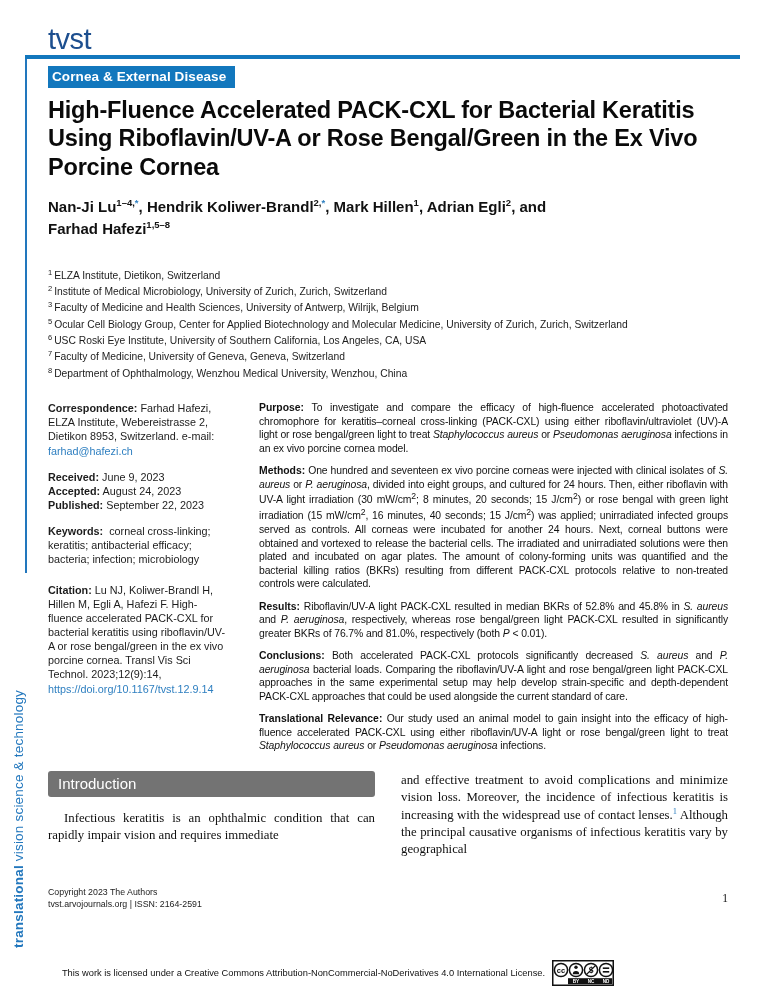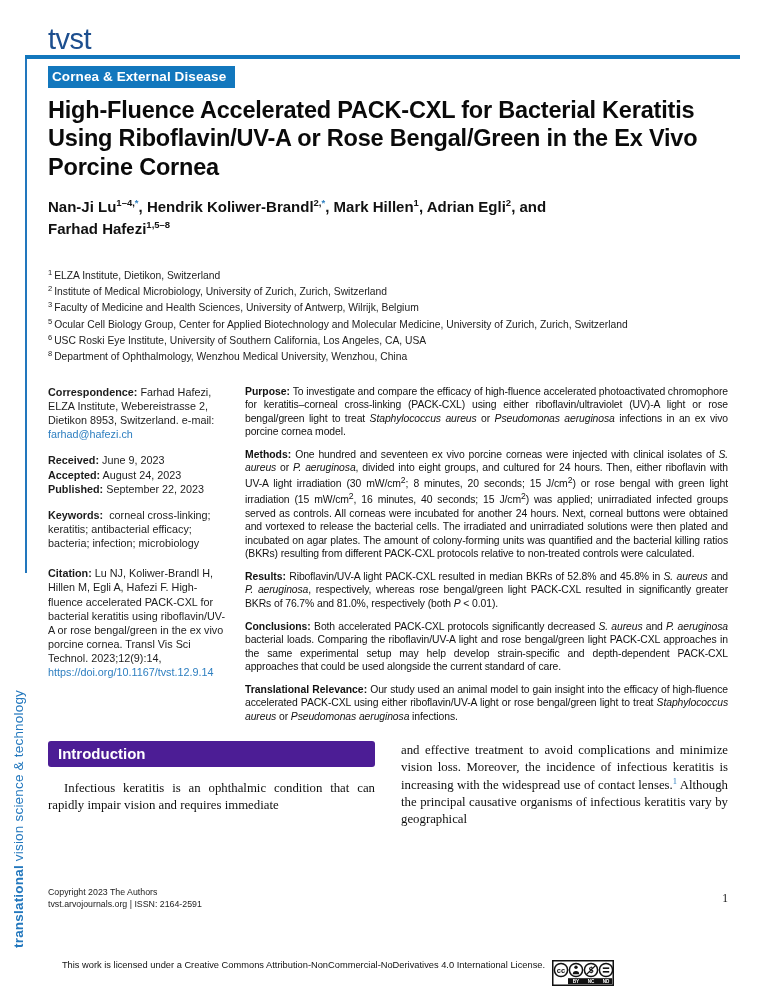--- a/index.html
+++ b/index.html
@@ -21,45 +21,45 @@
   .badge{display:inline-block;margin-top:11px;background:#1277bd;color:#fff;font-weight:bold;
          font-size:13.5px;padding:3px 9px 4px 4px;letter-spacing:.1px;}
   .title{margin-top:8px;font-size:23.5px;font-weight:bold;color:#0a0a0a;line-height:1.21;letter-spacing:-.2px;}
   .authors{margin-top:15px;font-size:15px;font-weight:bold;color:#111;line-height:1.45;}
   .authors sup{font-size:9.5px;}
   .star{color:#2e7fc0;}
 
   .affils{margin-top:28px;font-size:10.3px;line-height:1.45;color:#1c1c1c;}
   .affil sup{font-size:7.5px;margin-right:2px;}
 
-  .grid{margin-top:19px;display:flex;gap:0;}
+  .grid{margin-top:19px;display:flex;gap:14px;}
   .info-col{flex:0 0 180px;font-size:10.8px;line-height:1.31;color:#1c1c1c;}
   .info-col .block{margin-bottom:12px;}
   .link{color:#2e7fc0;}
   .abstract-col{flex:1;font-size:10.4px;line-height:1.3;letter-spacing:-.1px;text-align:justify;color:#111;margin-left:17px;}
   .abstract-col p{margin:0 0 9px 0;}
   .abstract-col b{letter-spacing:0;}
 
   .intro{margin-top:9px;display:flex;gap:26px;}
   .col{flex:1 1 0;min-width:0;}
-  .intro-bar{background:#4c1d95;color:#fff;font-weight:bold;font-size:15px;
+  .intro-bar{background:#737373;color:#fff;font-weight:normal;font-size:15px;
              padding:4px 10px 5px 10px;border-radius:3px;}
   .serif{font-family:"Liberation Serif",serif;font-size:12.8px;line-height:1.33;
          text-align:justify;color:#0f0f0f;}
   .col1-para{margin:13px 0 0 0;text-indent:16px;}
   .col2-para{margin:1px 0 0 0;}
   sup.ref{color:#2e7fc0;font-size:8.5px;}
 
   .footer{position:absolute;left:48px;top:886px;width:680px;display:flex;
           justify-content:space-between;align-items:flex-start;}
   .copyright{font-size:8.8px;line-height:1.4;color:#222;}
   .pagenum{font-family:"Liberation Serif",serif;font-size:11.5px;color:#111;margin-top:6px;}
 
   .license-row{position:absolute;left:0;top:960px;width:676px;display:flex;
-               justify-content:center;align-items:flex-start;gap:7px;}
+               justify-content:center;align-items:center;gap:7px;}
   .license-text{font-size:9.3px;color:#111;}
   .cc-badge{display:block;}
 </style>
 </head>
 <body>
 
 <div class="page">
 
   <div class="side-line"></div>
   <div class="side-text"><b>translational</b> vision science &amp; technology</div>
@@ -74,20 +74,21 @@
     <h1 class="title" style="margin:8px 0 0 0;">High-Fluence Accelerated PACK-CXL for Bacterial Keratitis Using Riboflavin/UV-A or Rose Bengal/Green in the Ex Vivo Porcine Cornea</h1>
 
     <div class="authors">Nan-Ji Lu<sup>1–4,<span class="star">*</span></sup>, Hendrik Koliwer-Brandl<sup>2,<span class="star">*</span></sup>, Mark Hillen<sup>1</sup>, Adrian Egli<sup>2</sup>, and<br>Farhad Hafezi<sup>1,5–8</sup></div>
 
     <div class="affils">
       <div class="affil"><sup>1</sup><span>ELZA Institute, Dietikon, Switzerland</span></div>
       <div class="affil"><sup>2</sup><span>Institute of Medical Microbiology, University of Zurich, Zurich, Switzerland</span></div>
       <div class="affil"><sup>3</sup><span>Faculty of Medicine and Health Sciences, University of Antwerp, Wilrijk, Belgium</span></div>
       <div class="affil"><sup>5</sup><span>Ocular Cell Biology Group, Center for Applied Biotechnology and Molecular Medicine, University of Zurich, Zurich, Switzerland</span></div>
       <div class="affil"><sup>6</sup><span>USC Roski Eye Institute, University of Southern California, Los Angeles, CA, USA</span></div>
+      <div class="affil"><sup>7</sup><span>Faculty of Medicine, University of Geneva, Geneva, Switzerland</span></div>
       <div class="affil"><sup>8</sup><span>Department of Ophthalmology, Wenzhou Medical University, Wenzhou, China</span></div>
     </div>
 
     <div class="grid">
       <div class="info-col">
         <div class="block"><b>Correspondence:</b> Farhad Hafezi, ELZA Institute, Webereistrasse 2, Dietikon 8953, Switzerland. e-mail: <span class="link">farhad@hafezi.ch</span></div>
         <div class="block">
           <div><b>Received:</b> June 9, 2023</div>
           <div><b>Accepted:</b> August 24, 2023</div>
           <div><b>Published:</b> September 22, 2023</div>

